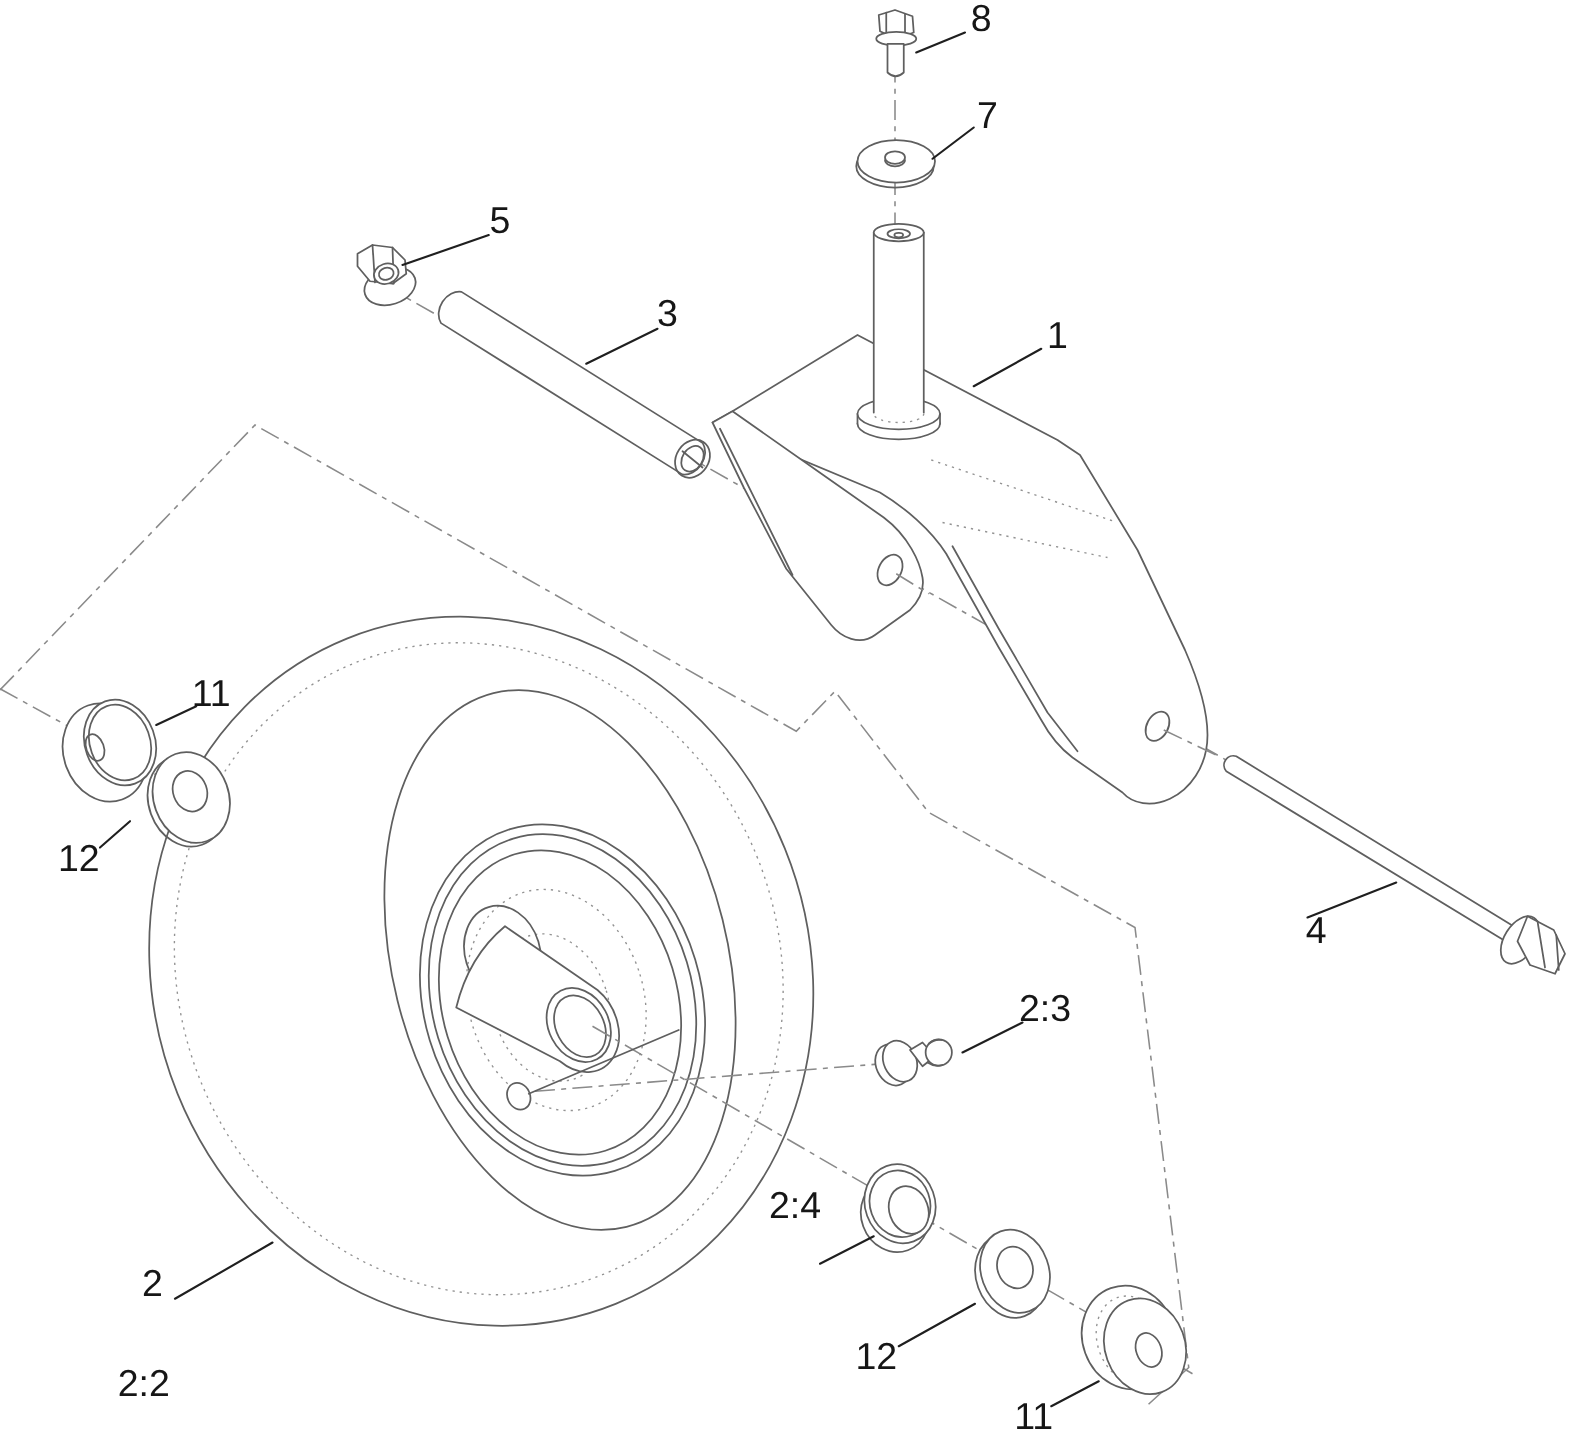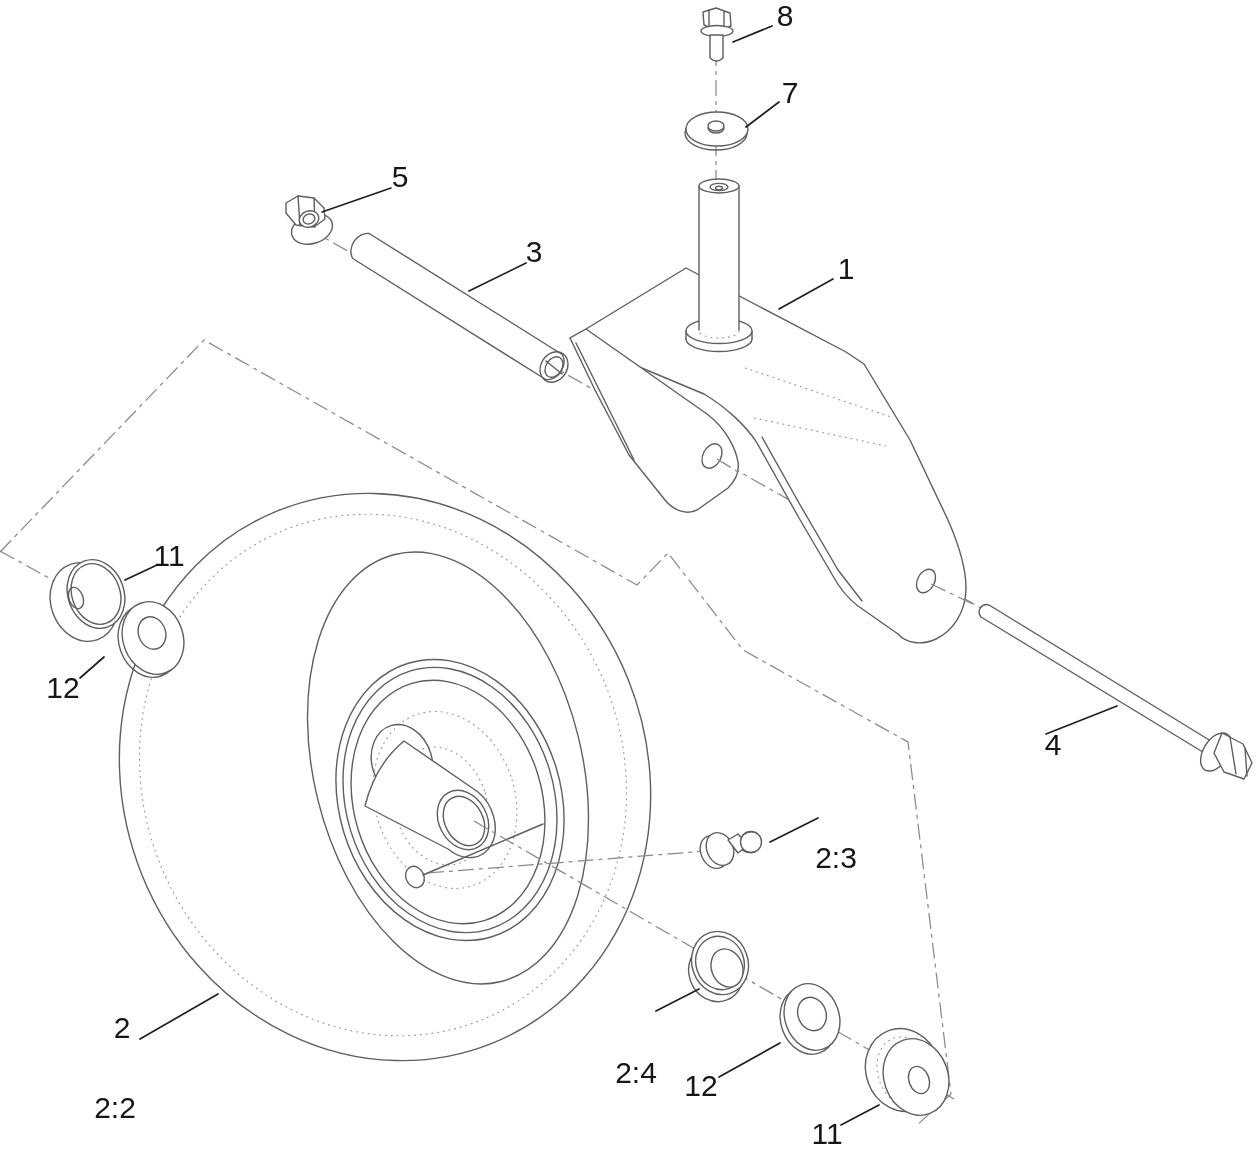--- a/index.html
+++ b/index.html
@@ -177,22 +177,22 @@
     <line class="ld" x1="140" y1="1039" x2="218" y2="994"></line>
     <line class="ld" x1="656" y1="1011" x2="699" y2="989"></line>
     <line class="ld" x1="719" y1="1077" x2="780" y2="1043"></line>
     <line class="ld" x1="841" y1="1125" x2="879" y2="1105"></line>
   </g>
 </svg>
 
 <div class="callout" style="left:846px;top:269px">1</div>
 <div class="callout" style="left:122px;top:1028px">2</div>
 <div class="callout" style="left:115px;top:1108px">2:2</div>
-<div class="callout" style="left:836px;top:858px">2:3</div>
-<div class="callout" style="left:636px;top:1073px">2:4</div>
+<div class="callout" style="left:836px;top:808px">2:3</div>
+<div class="callout" style="left:636px;top:965px">2:4</div>
 <div class="callout" style="left:534px;top:252px">3</div>
 <div class="callout" style="left:1053px;top:745px">4</div>
 <div class="callout" style="left:400px;top:177px">5</div>
 <div class="callout" style="left:790px;top:93px">7</div>
 <div class="callout" style="left:785px;top:16px">8</div>
 <div class="callout" style="left:169px;top:556px">11</div>
 <div class="callout" style="left:63px;top:688px">12</div>
 <div class="callout" style="left:701px;top:1086px">12</div>
 <div class="callout" style="left:827px;top:1134px">11</div>
 </div>

